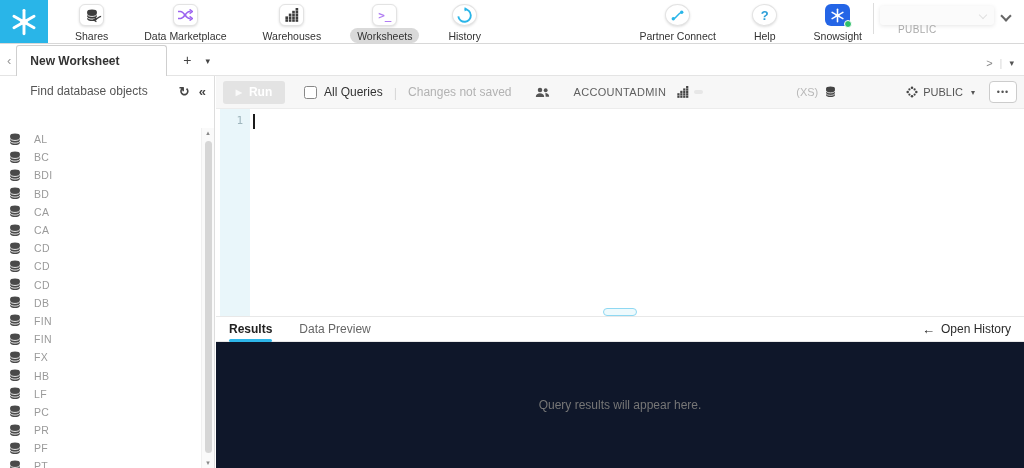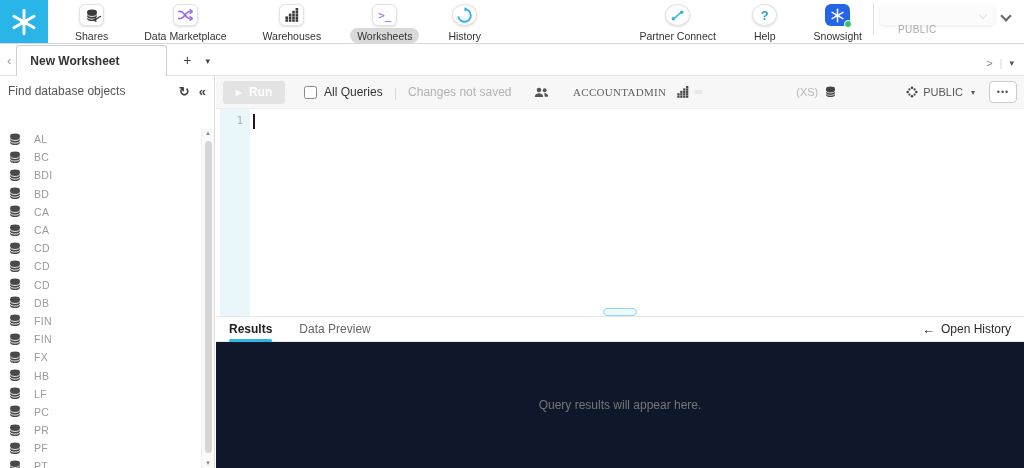--- a/index.html
+++ b/index.html
@@ -48,21 +48,21 @@
   .tab-plus { font-size:14px; color:#444; padding:0 4px 7px 16px; }
   .tab-caret { font-size:9px; color:#444; padding:0 8px 9px 10px; }
   .tabrow-right { margin-left:auto; display:flex; align-items:center; gap:7px;
                   padding:0 10px 6px 0; font-size:11px; color:#888; }
   .tabrow-right .vbar { color:#d8d8d8; }
   .tabrow-right .sm-caret { font-size:9px; color:#555; }
 
   
   .sidebar { position:absolute; left:0; top:76px; width:215px; bottom:0; background:#fff;
              border-right:1px solid #ddd; }
-  .sb-head { display:flex; align-items:center; padding:8px 8px 0 8px; }
+  .sb-head { display:flex; align-items:center; padding:8px 8px 0 8px;text-align:center; }
   .sb-title { font-size:12px; color:#555; flex:1; }
   .sb-ic { color:#444; font-size:13px; font-weight:bold; padding-left:9px; cursor:pointer; line-height:13px; }
   .sb-input { display:block; margin:7px 8px 0 8px; height:23px; width:calc(100% - 16px);
               border:1px solid #ccc; border-radius:4px; font-size:11.5px; padding:0 7px;
               color:#333; font-family:"Liberation Sans", sans-serif; outline:none; }
   .sb-input::placeholder { color:#b8b8b8; }
   .sb-list { position:absolute; top:54px; left:0; right:13px; bottom:0; overflow:hidden; }
   .db-item { display:flex; align-items:center; height:18.2px; padding-left:9px; gap:13px; cursor:pointer; }
   .db-label { font-size:10.5px; color:#9a9a9a; letter-spacing:.3px; }
   .sb-scroll { position:absolute; top:52px; right:0; width:13px; bottom:0;
@@ -76,21 +76,21 @@
   .mtoolbar { position:absolute; left:0; top:0; right:0; height:33px; background:#f7f7f7;
               border-bottom:1px solid #ececec; display:flex; align-items:center; padding:0 7px; }
   .run-btn { height:23px; width:62px; background:#e3e3e3; border:none; border-radius:3px; color:#fff;
              font-size:12px; font-weight:bold; display:flex; align-items:center; justify-content:center;
              gap:7px; font-family:"Liberation Sans", sans-serif; }
   .run-play { font-size:8px; color:#fafafa; }
   .cb { width:13px; height:13px; border:1.5px solid #888; border-radius:2.5px; background:#fff; margin-left:19px; cursor:pointer; }
   .cb-label { font-size:12px; color:#333; margin-left:7px; }
   .tdiv { color:#d8d8d8; margin:0 11px; font-size:13px; }
   .status { font-size:12px; color:#b2b2b2; }
-  .role-group { margin-left:auto; display:flex; align-items:center; gap:24px; cursor:pointer;font-family:Liberation Serif, serif; }
+  .role-group { margin-left:auto; display:flex; align-items:center; gap:24px; cursor:pointer; }
   .role-text { font-size:11px; color:#5f5f5f; letter-spacing:.3px; }
   .wh-icon { margin-left:11px; cursor:pointer; display:flex; }
   .redact-sm { width:9px; height:4px; background:#e7e7e7; border-radius:2px; margin-left:5px; }
   .size-label { font-size:11px; color:#b8b8b8; margin-left:93px; }
   .dbmini { margin-left:7px; display:flex; cursor:pointer; }
   .schema-group { display:flex; align-items:center; gap:5px; margin-left:70px; cursor:pointer; }
   .schema-label { font-size:11px; color:#555; }
   .schema-caret { font-size:8px; color:#555; margin-left:3px; }
   .more-btn { margin-left:14px; width:28px; height:22px; border:1px solid #ccc; border-radius:4px;
               background:#fff; display:flex; align-items:center; justify-content:center;

